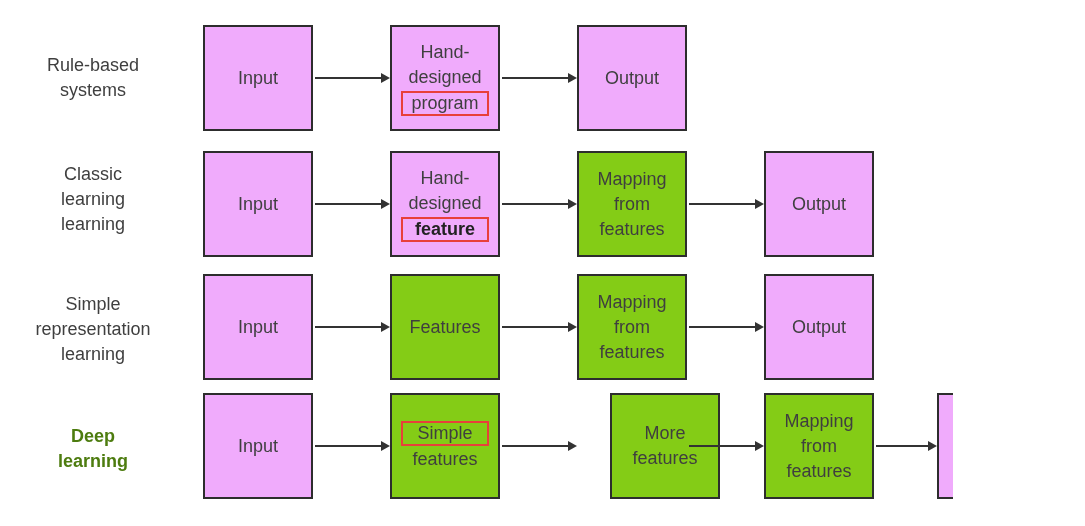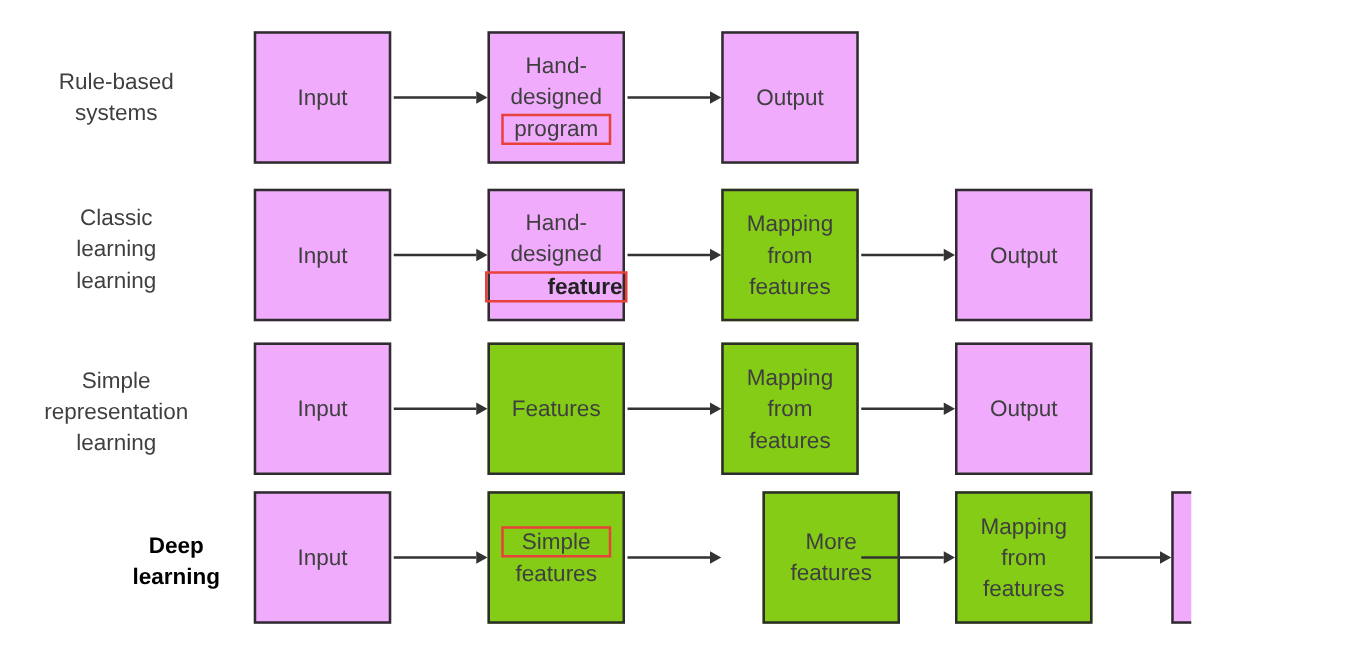--- a/index.html
+++ b/index.html
@@ -8,35 +8,35 @@
     width:953px;height:526px;
     background:#ffffff;
     font-family:"Liberation Sans","DejaVu Sans",sans-serif;
     color:#3f3f3f;
     overflow:hidden;
   }
   .row-label{
     position:absolute;left:5px;width:176px;
     text-align:center;font-size:18px;line-height:25px;color:#3f3f3f;
   }
-  .row-label.bold{font-weight:bold;color:#000000;}
+  .row-label.bold{font-weight:bold;color:#4d7c0f;}
   .row-label span{display:block;}
   .box{
     position:absolute;width:110px;height:106px;box-sizing:border-box;
     border:2px solid #2d2d2d;background:#f0abfc;
     display:flex;flex-direction:column;justify-content:center;align-items:center;
     font-size:18px;line-height:25px;text-align:center;color:#3f3f3f;
   }
   .box.shaded{background:#84cc16;}
   .line{display:block;}
   .hl{
     display:inline-block;min-width:88px;box-sizing:border-box;
     border:2px solid #e8403a;line-height:21px;margin:1px 12px;padding:0 2px;
   }
-  .bold{font-weight:bold;color:#222222;padding-left:48px;}
+  .bold{font-weight:bold;color:#222222;}
   .arrow{position:absolute;height:2px;background:#333333;}
   .arrow::after{
     content:'';position:absolute;right:-9px;top:-4px;
     border-left:9px solid #333333;
     border-top:5px solid transparent;border-bottom:5px solid transparent;
   }
 </style>
 </head>
 <body>
 

